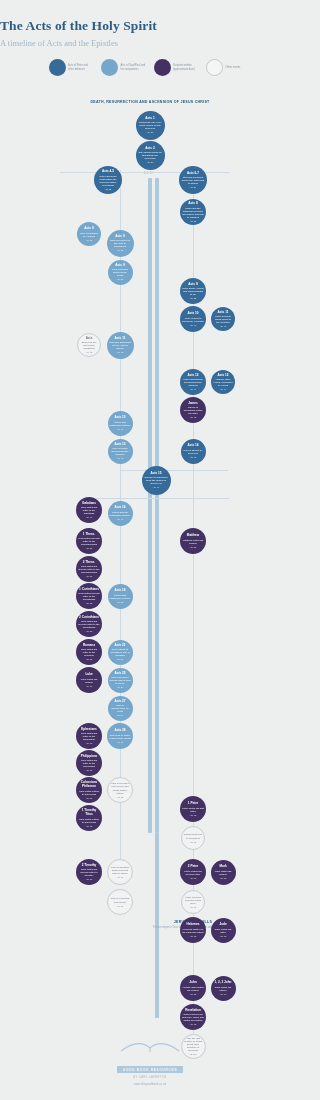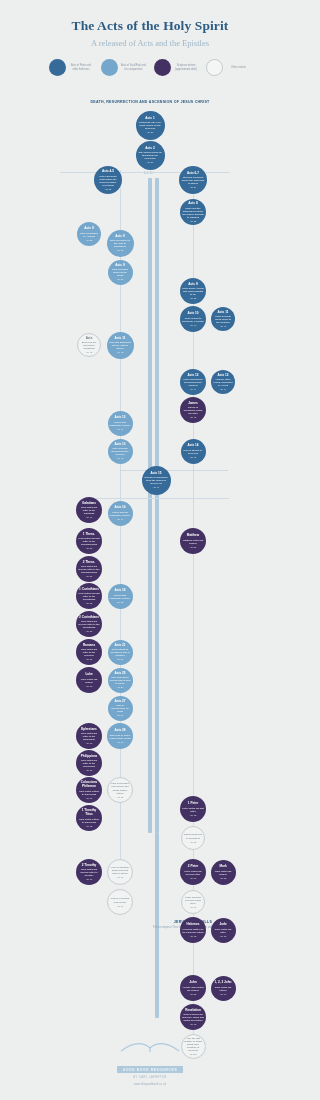--- a/index.html
+++ b/index.html
@@ -7,21 +7,21 @@
   body {
     width: 300px;
     height: 1100px;
     background: #edeeee;
     font-family: "Liberation Sans", sans-serif;
     overflow: hidden;
     position: relative;
   }
 
   
-  .header { padding-top: 18px; text-align: center; }
+  .header { padding-top: 18px; text-align: left; }
 
   .title {
     font-family: "Liberation Serif", serif;
     font-size: 13.5px;
     font-weight: bold;
     color: #2d5d85;
     letter-spacing: 0.1px;
   }
 
   .subtitle {
@@ -166,21 +166,21 @@
     font-size: 3px;
     color: #9fb4c4;
     margin-top: 3px;
   }
 </style>
 </head>
 <body>
 
 <div class="header">
   <div class="title">The Acts of the Holy Spirit</div>
-  <div class="subtitle">A released of Acts and the Epistles</div>
+  <div class="subtitle">A timeline of Acts and the Epistles</div>
   <div class="legend" id="legend">
       <div class="legend-item">
         <div class="legend-dot" style="background: rgb(53, 106, 153);"></div>
         <div class="legend-label">Acts of Peter and other believers</div>
       </div>
       <div class="legend-item">
         <div class="legend-dot" style="background: rgb(116, 167, 203);"></div>
         <div class="legend-label">Acts of Saul/Paul and his companions</div>
       </div>
       <div class="legend-item">

